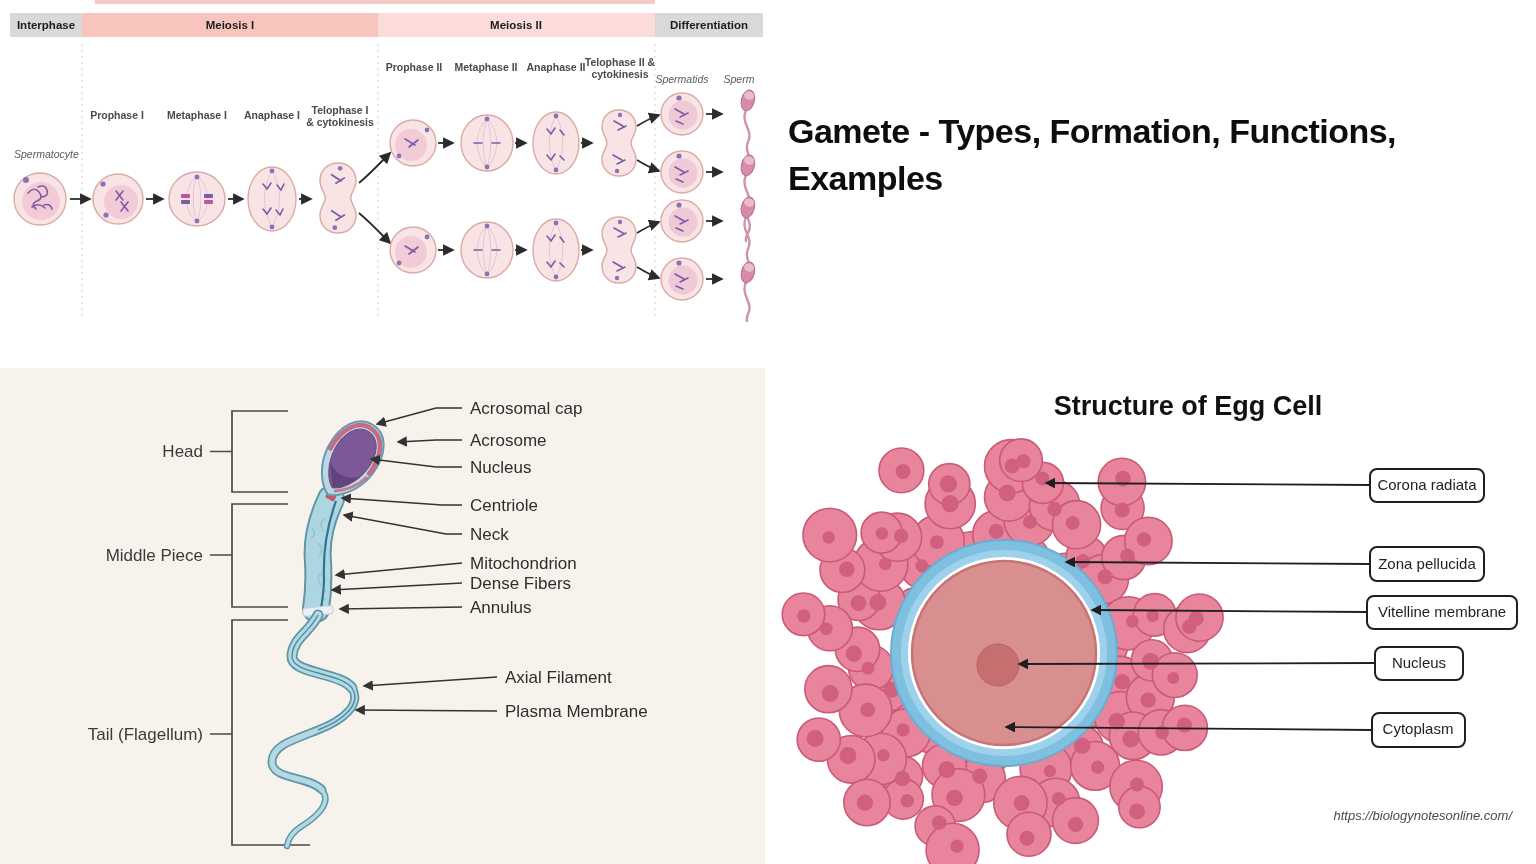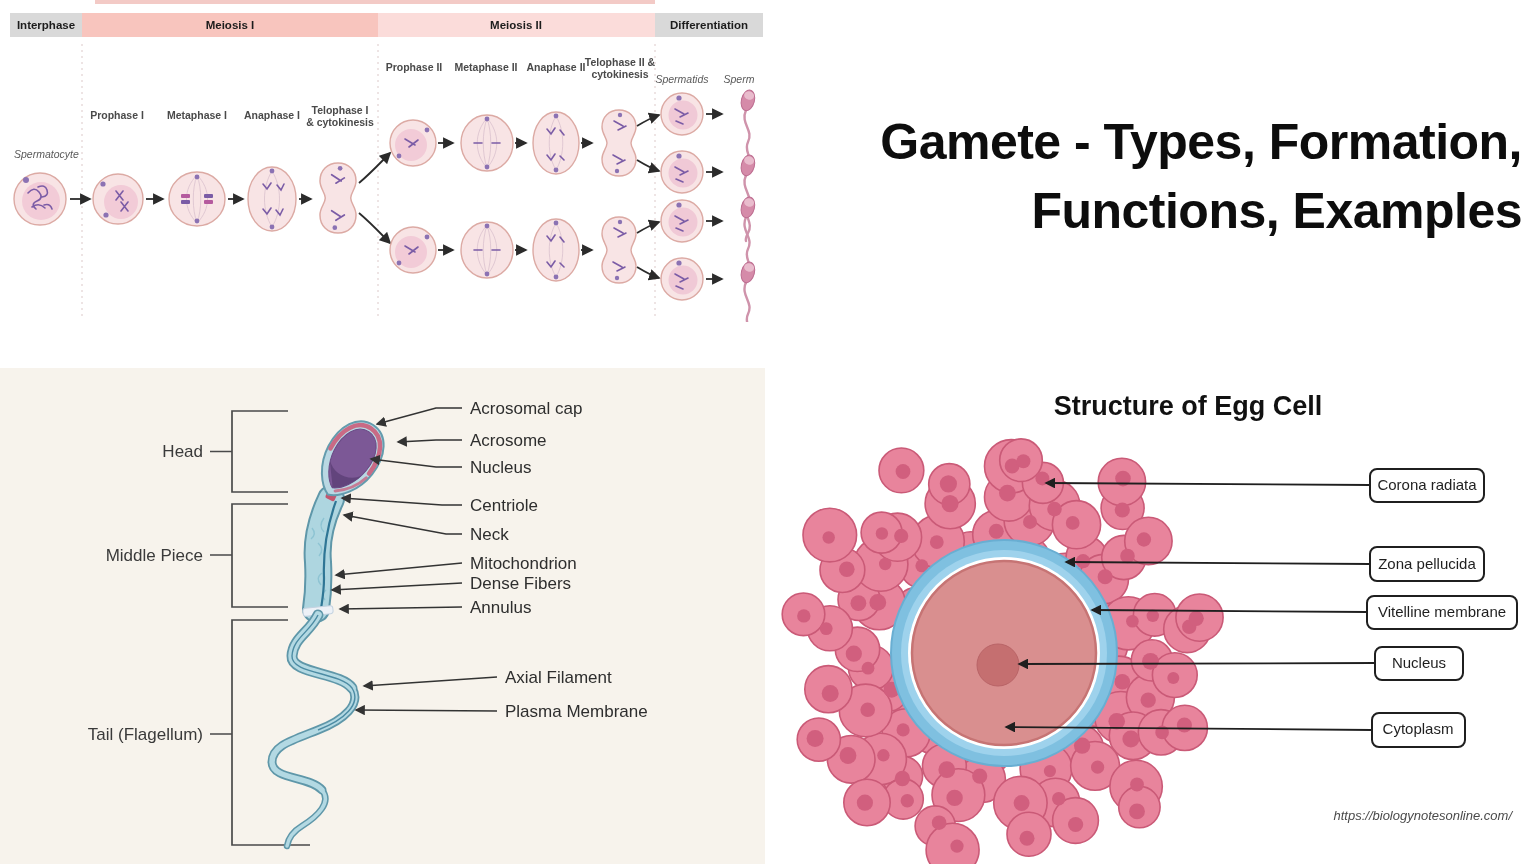--- a/index.html
+++ b/index.html
@@ -3,22 +3,22 @@
 <meta charset="utf-8">
 <style>
   html,body{margin:0;padding:0;}
   body{
     width:1536px;height:864px;position:relative;overflow:hidden;
     background:#ffffff;font-family:"Liberation Sans",sans-serif;
   }
   .panel{position:absolute;}
   
   #title-block{
-    left:788px;top:108px;width:734px;text-align:right;
-    font-weight:bold;font-size:50px;line-height:1.38;color:#0d0d0d;
+    left:788px;top:108px;width:734px;text-align:left;
+    font-weight:bold;font-size:34px;line-height:1.38;color:#0d0d0d;
     letter-spacing:-0.5px;
   }
   
   .hdrlbl{font:bold 11.5px "Liberation Sans",sans-serif;fill:#1c1c1c;text-anchor:middle;}
   .stagelbl{font:bold 10.5px "Liberation Sans",sans-serif;fill:#4a4a4a;text-anchor:middle;}
   .itlbl{font:italic 10.5px "Liberation Sans",sans-serif;fill:#5a5a5a;}
   .mcell{fill:#f8e4e5;stroke:#dcaaa4;stroke-width:1.4;}
   .mnuc{fill:#f2cbd7;}
   .chrom{stroke:#7b5ca6;stroke-width:1.6;stroke-linecap:round;fill:none;}
   .cdot{fill:#8b72b3;}

